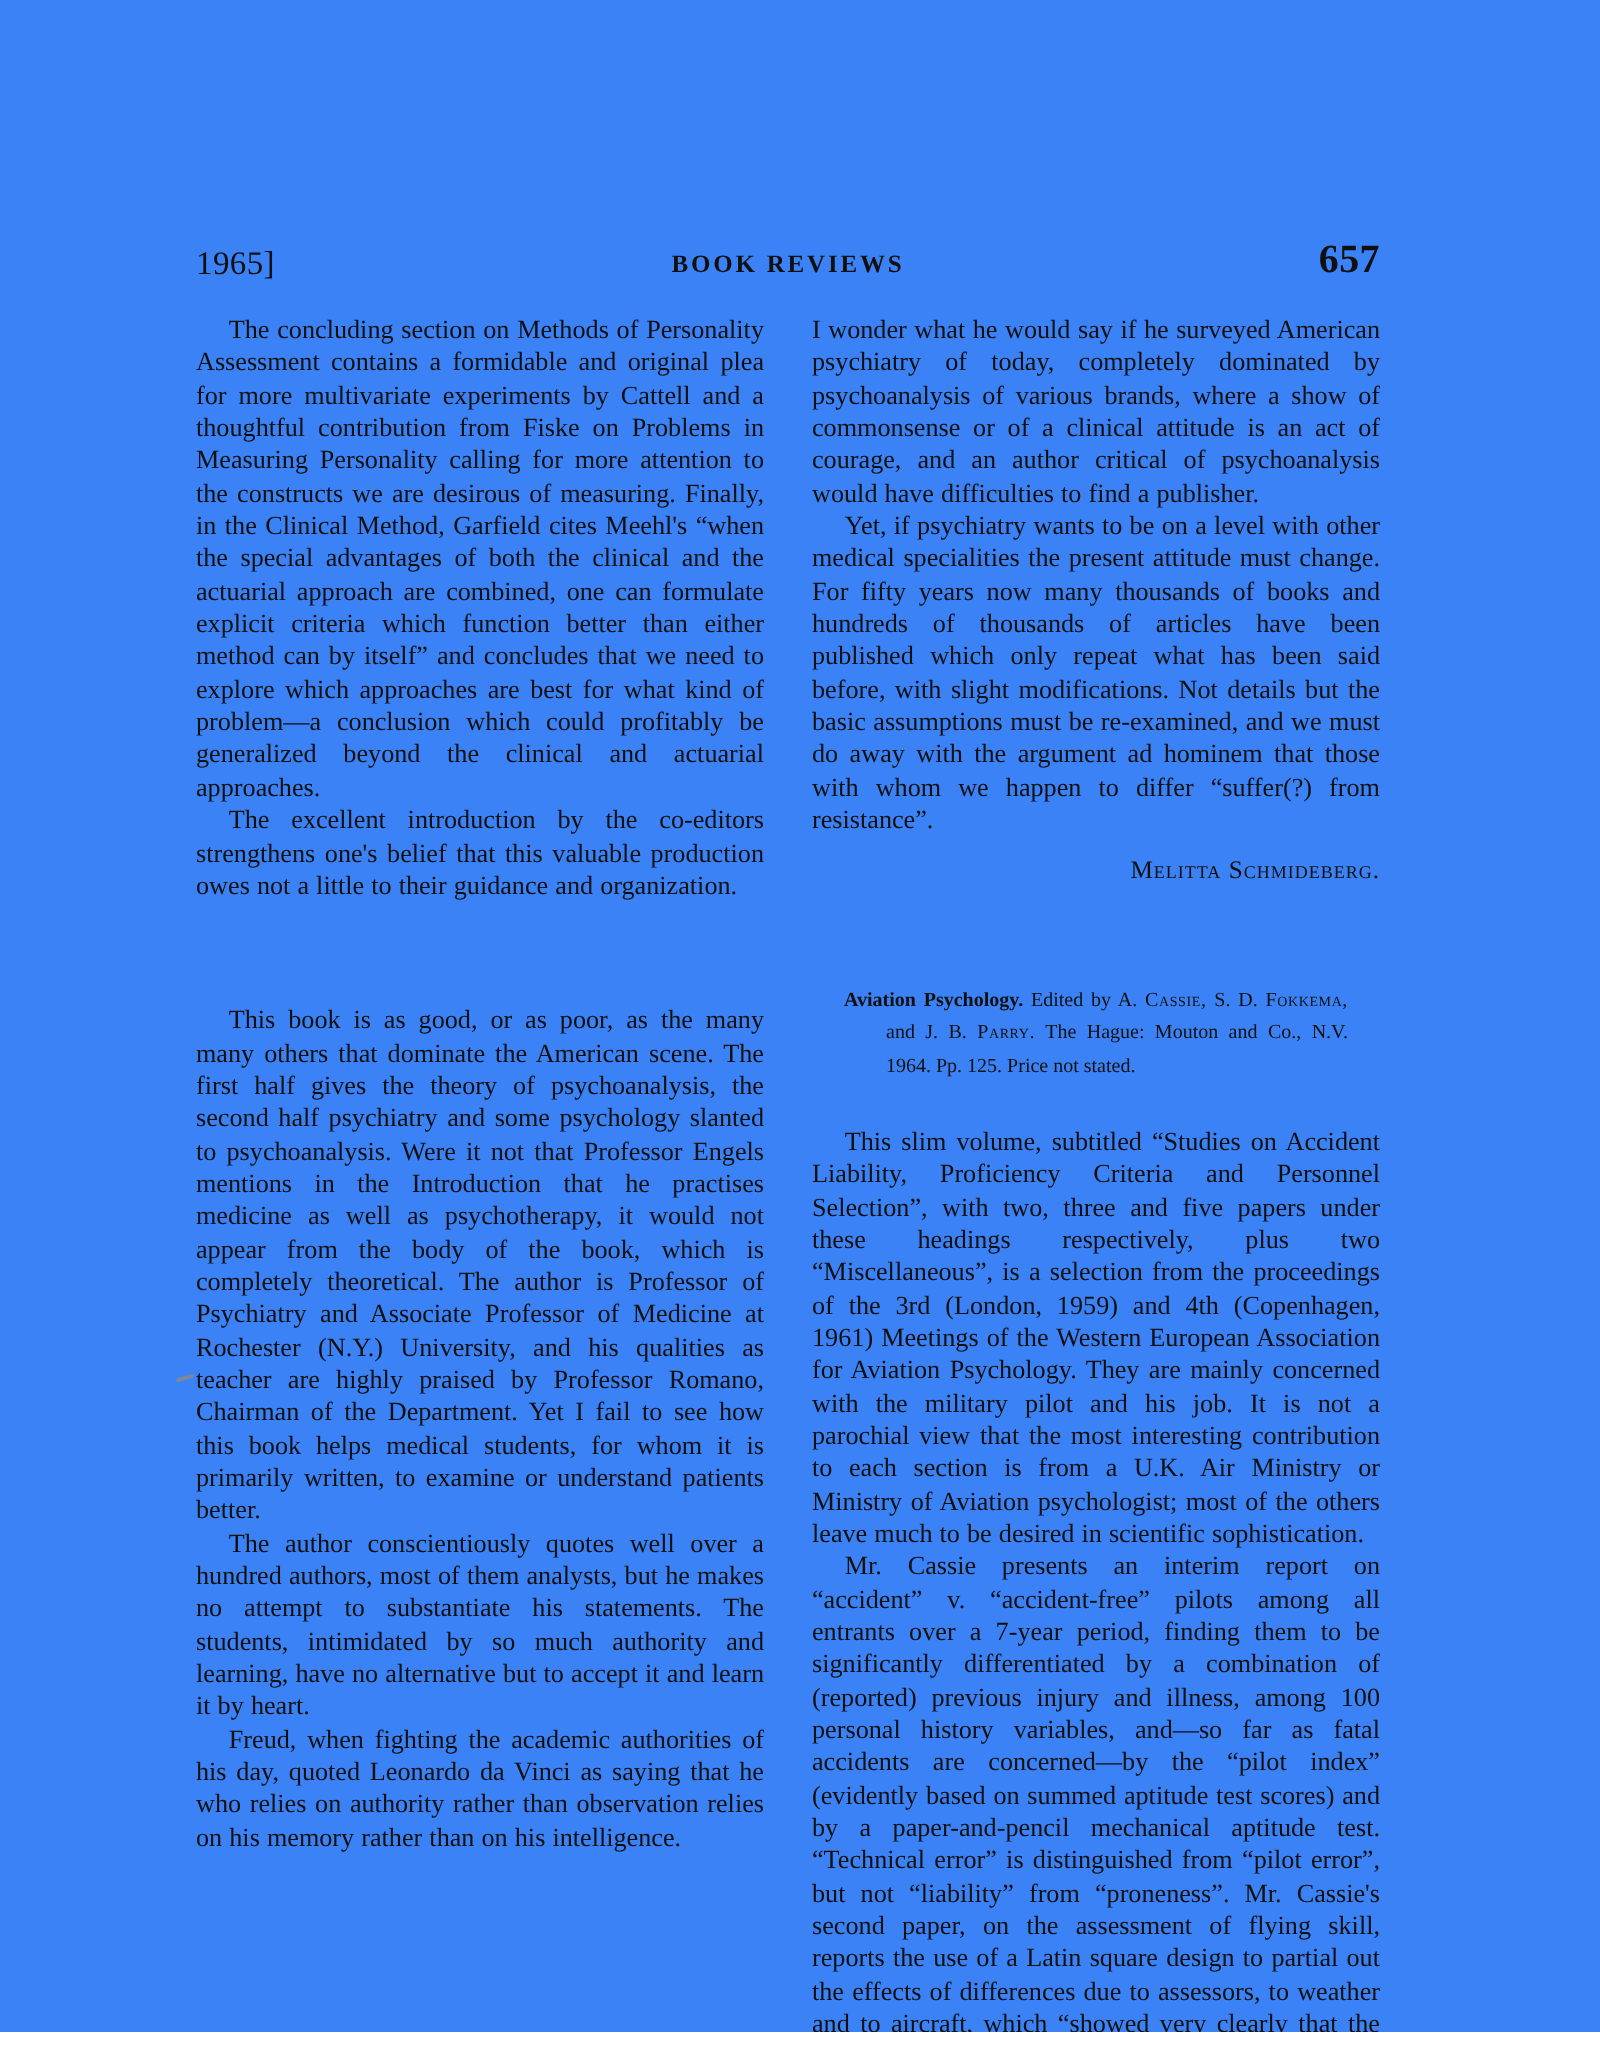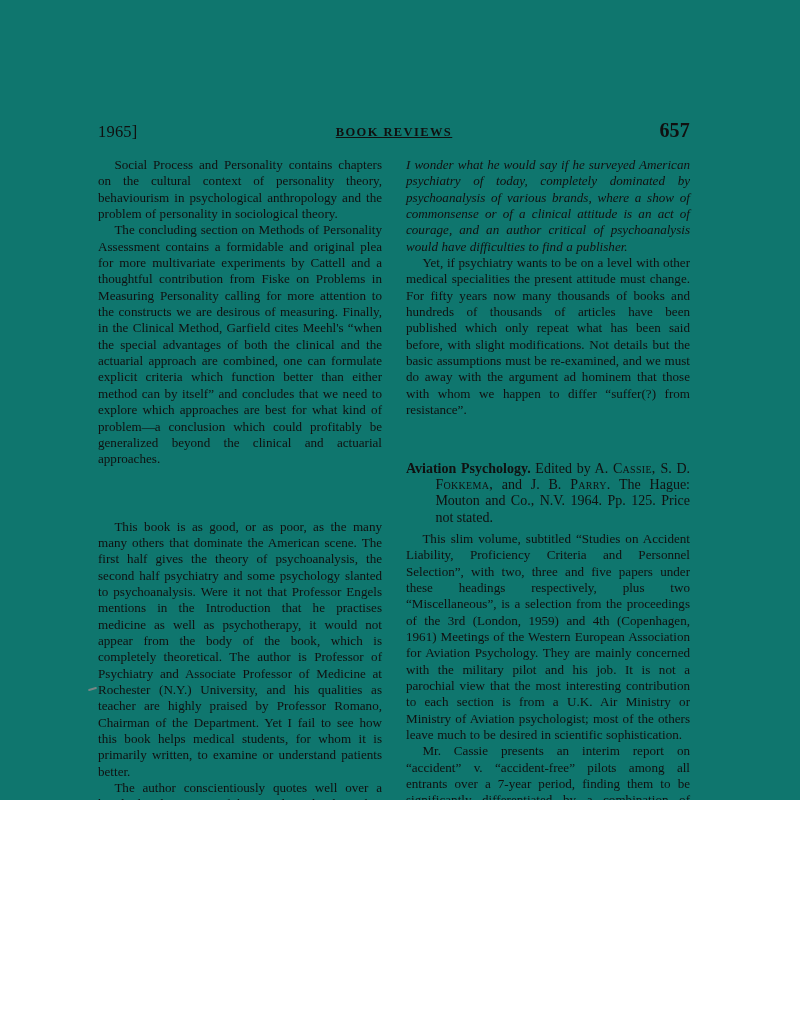--- a/index.html
+++ b/index.html
@@ -3,22 +3,22 @@
 <meta charset="utf-8">
 <style>
   html, body {
     margin: 0;
     padding: 0;
     background: #ffffff;
   }
   .page {
     position: relative;
     width: 800px;
-    height: 800px;
-    background: #0f766e;
+    height: 1016px;
+    background: #3b82f6;
     font-family: "Liberation Serif", "DejaVu Serif", serif;
     color: #101010;
     overflow: hidden;
   }
   .content {
     position: absolute;
     left: 98px;
     top: 122px;
     width: 592px;
   }
@@ -38,21 +38,20 @@
   }
   .runhead .runtitle {
     position: absolute;
     left: 0;
     right: 0;
     top: 3px;
     text-align: center;
     font-size: 12.5px;
     font-weight: bold;
     letter-spacing: 1.4px;
-    text-decoration: underline;
   }
   .runhead .folio-right {
     position: absolute;
     right: 0;
     top: -3px;
     font-size: 20px;
     font-weight: bold;
     letter-spacing: 0.2px;
     margin-left: 30px;
   }
@@ -72,27 +71,26 @@
     font-size: 13.1px;
     line-height: 16.35px;
     text-align: justify;
     text-indent: 1.25em;
     -webkit-hyphens: none;
     hyphens: none;
     word-spacing: 0.02em;
   }
   p.para.noindent {
     text-indent: 0;
-    font-style: italic;
   }
 
   
   p.entry {
-    margin: 0;
-    font-size: 14px;
+    margin: 16px;
+    font-size: 10px;
     line-height: 16.35px;
     text-align: justify;
     padding-left: 2.1em;
     text-indent: -2.1em;
   }
   p.entry .title {
     font-weight: bold;
   }
   .sc {
     font-variant: small-caps;
@@ -140,41 +138,42 @@
     <div class="runhead">
       <div class="folio-left">1965]</div>
       <div class="runtitle">BOOK REVIEWS</div>
       <div class="folio-right">657</div>
     </div>
 
     <div class="columns">
 
       <div class="col">
 
-        <p class="para">Social Process and Personality contains chapters on the cultural context of personality theory, behaviourism in psychological anthropology and the problem of personality in sociological theory.</p>
         <p class="para">The concluding section on Methods of Personality Assessment contains a formidable and original plea for more multivariate experiments by Cattell and a thoughtful contribution from Fiske on Problems in Measuring Personality calling for more attention to the constructs we are desirous of measuring. Finally, in the Clinical Method, Garfield cites Meehl's “when the special advantages of both the clinical and the actuarial approach are combined, one can formulate explicit criteria which function better than either method can by itself” and concludes that we need to explore which approaches are best for what kind of problem—a conclusion which could profitably be generalized beyond the clinical and actuarial approaches.</p>
+        <p class="para">The excellent introduction by the co-editors strengthens one's belief that this valuable production owes not a little to their guidance and organization.</p>
 
         <div class="sp-sig-before"></div>
         <div class="sp-sig-after"></div>
 
         <div class="sp-entry-after"></div>
 
         <p class="para">This book is as good, or as poor, as the many many others that dominate the American scene. The first half gives the theory of psychoanalysis, the second half psychiatry and some psychology slanted to psychoanalysis. Were it not that Professor Engels mentions in the Introduction that he practises medicine as well as psychotherapy, it would not appear from the body of the book, which is completely theoretical. The author is Professor of Psychiatry and Associate Professor of Medicine at Rochester (N.Y.) University, and his qualities as teacher are highly praised by Professor Romano, Chairman of the Department. Yet I fail to see how this book helps medical students, for whom it is primarily written, to examine or understand patients better.</p>
         <p class="para">The author conscientiously quotes well over a hundred authors, most of them analysts, but he makes no attempt to substantiate his statements. The students, intimidated by so much authority and learning, have no alternative but to accept it and learn it by heart.</p>
         <p class="para">Freud, when fighting the academic authorities of his day, quoted Leonardo da Vinci as saying that he who relies on authority rather than observation relies on his memory rather than on his intelligence.</p>
 
       </div>
 
       <div class="col">
 
         <p class="para noindent">I wonder what he would say if he surveyed American psychiatry of today, completely dominated by psychoanalysis of various brands, where a show of commonsense or of a clinical attitude is an act of courage, and an author critical of psychoanalysis would have difficulties to find a publisher.</p>
 
         <p class="para"><span>Yet, if psychiatry wants to be on a level with other medical specialities the present attitude must change. For fifty years now many thousands of books and hundreds of thousands of articles have been published which only repeat what has been said before, with slight modifications. Not details but the basic assumptions must be re-examined, and we must do away with the argument </span><span class="ital">ad hominem</span><span> that those with whom we happen to differ “suffer(?) from resistance”.</span></p>
 
         <div class="sp-sig-before-r"></div>
+        <p class="signature">Melitta Schmideberg.</p>
         <div class="sp-sig-after-r"></div>
 
         <p class="entry"><span class="title">Aviation Psychology.</span><span> Edited by A. </span><span class="sc">Cassie,</span><span> S. D. </span><span class="sc">Fokkema,</span><span> and J. B. </span><span class="sc">Parry.</span><span> The Hague: Mouton and Co., N.V. 1964. Pp. 125. Price not stated.</span></p>
         <div class="sp-entry-after"></div>
 
         <p class="para">This slim volume, subtitled “Studies on Accident Liability, Proficiency Criteria and Personnel Selection”, with two, three and five papers under these headings respectively, plus two “Miscellaneous”, is a selection from the proceedings of the 3rd (London, 1959) and 4th (Copenhagen, 1961) Meetings of the Western European Association for Aviation Psychology. They are mainly concerned with the military pilot and his job. It is not a parochial view that the most interesting contribution to each section is from a U.K. Air Ministry or Ministry of Aviation psychologist; most of the others leave much to be desired in scientific sophistication.</p>
 
         <p class="para"><span>Mr. Cassie presents an interim report on “accident” </span><span class="ital">v.</span><span> “accident-free” pilots among all entrants over a 7-year period, finding them to be significantly differentiated by a combination of (reported) previous injury and illness, among 100 personal history variables, and—so far as fatal accidents are concerned—by the “pilot index” (evidently based on summed aptitude test scores) and by a paper-and-pencil mechanical aptitude test. “Technical error” is distinguished from “pilot error”, but not “liability” from “proneness”. Mr. Cassie's second paper, on the assessment of flying skill, reports the use of a Latin square design to partial out the effects of differences due to assessors, to weather and to aircraft, which “showed very clearly that the pupil pilot was markedly inconsistent in his performance from one manoeuvre to another, even if it were the same manoeuvre repeated several times in succession”. Filming the instrument panel during aircraft</span></p>
 
       </div>

